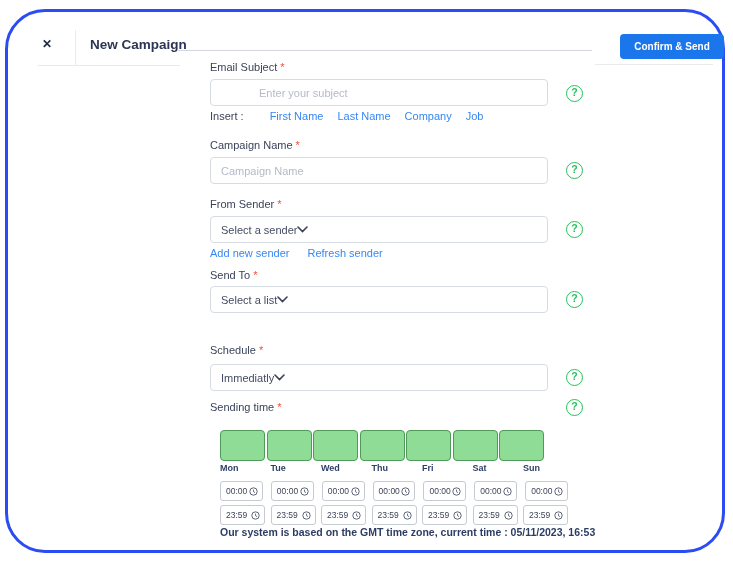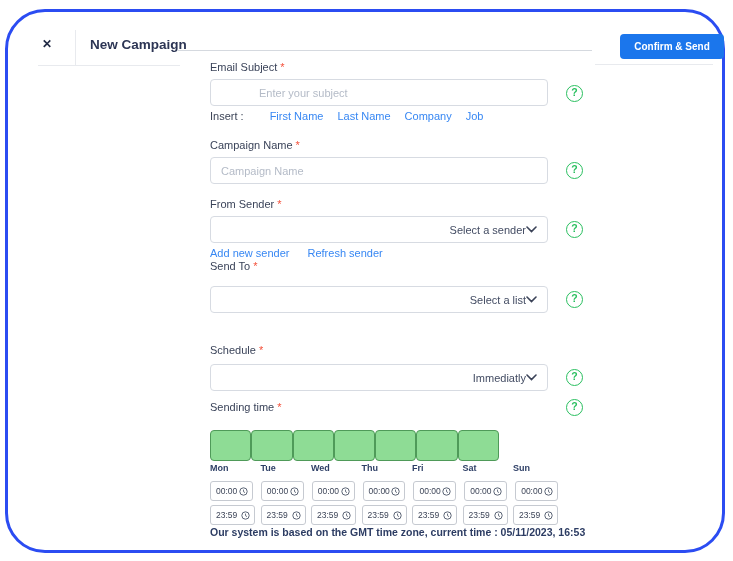--- a/index.html
+++ b/index.html
@@ -22,31 +22,31 @@
 
   
   .lbl { position:absolute; left:210px; font-size:11px; color:#3a4359; }
   .req { color:#f4503a; margin-left:3px; }
   .inp { position:absolute; left:210px; width:338px; height:27px; border:1px solid #d7dbe2;
          border-radius:4px; padding:0 10px; font-size:11px; color:#3a4359;
          font-family:"Liberation Sans", sans-serif; outline:none; }
   .inp::placeholder { color:#b4bbc7; opacity:1; }
   .sel { position:absolute; left:210px; width:338px; height:27px; border:1px solid #d7dbe2;
          border-radius:4px; padding:0 10px; font-size:11px; color:#434c63; background:#ffffff;
-         display:flex; align-items:center; justify-content:flex-end; cursor:pointer; }
+         display:flex; align-items:center; justify-content:flex-start; cursor:pointer; }
   .qicon { position:absolute; left:566px; width:17px; height:17px; border:1.7px solid #2abf5f;
            border-radius:50%; color:#2abf5f; font-size:10.5px; font-weight:700; line-height:13.5px;
            text-align:center; cursor:pointer; background:#ffffff; }
   .linkrow { position:absolute; left:210px; display:flex; gap:18px; font-size:11px; }
   .link { color:#3787f3; cursor:pointer; text-decoration:none; }
   .insert-lbl { color:#3c4457; margin-right:12px; }
   .insert-row { gap:14px; }
 
   
-  .stime { position:absolute; left:210px; top:430px; width:289px; }
+  .stime { position:absolute; left:220px; top:430px; width:324px; }
   .flexrow { display:flex; justify-content:space-between; }
   .day-box { width:45px; height:31px; background:#8edc95; border:1.5px solid #4f9a59;
              border-radius:4px; cursor:pointer; }
   .daynames { position:absolute; top:33px; left:0; width:348px; }
   .dayname { width:45px; font-size:9px; font-weight:700; color:#2e3f66; text-align:left; }
   .time-row1 { position:absolute; top:51px; left:0; width:348px;gap:8px; }
   .time-row2 { position:absolute; top:75px; left:0; width:348px;border-radius:7px; }
   .time-box { width:45px; height:20px; border:1px solid #c6cad1; border-radius:3px;
               display:flex; align-items:center; justify-content:space-between;
               padding:0 4px 0 5px; font-size:8.5px; color:#3c4457; cursor:pointer; background:#ffffff; }
@@ -99,21 +99,21 @@
           <polyline points="1,1 5.5,5.5 10,1" fill="none" stroke="#3a4257" stroke-width="1.6" stroke-linecap="round"></polyline>
         </svg>
     </span>
   </div>
   <div class="qicon" style="top:221px">?</div>
   <div class="linkrow" style="top:247px">
     <a class="link">Add new sender</a>
     <a class="link">Refresh sender</a>
   </div>
 
-  <div class="lbl" style="top:260px">
+  <div class="lbl" style="top:269px">
     <span>Send To</span><span class="req">*</span>
   </div>
   <div class="sel" style="top:286px">
     <span>Select a list</span>
     <span>
       <svg width="11" height="7" viewBox="0 0 11 7">
           <polyline points="1,1 5.5,5.5 10,1" fill="none" stroke="#3a4257" stroke-width="1.6" stroke-linecap="round"></polyline>
         </svg>
     </span>
   </div>

